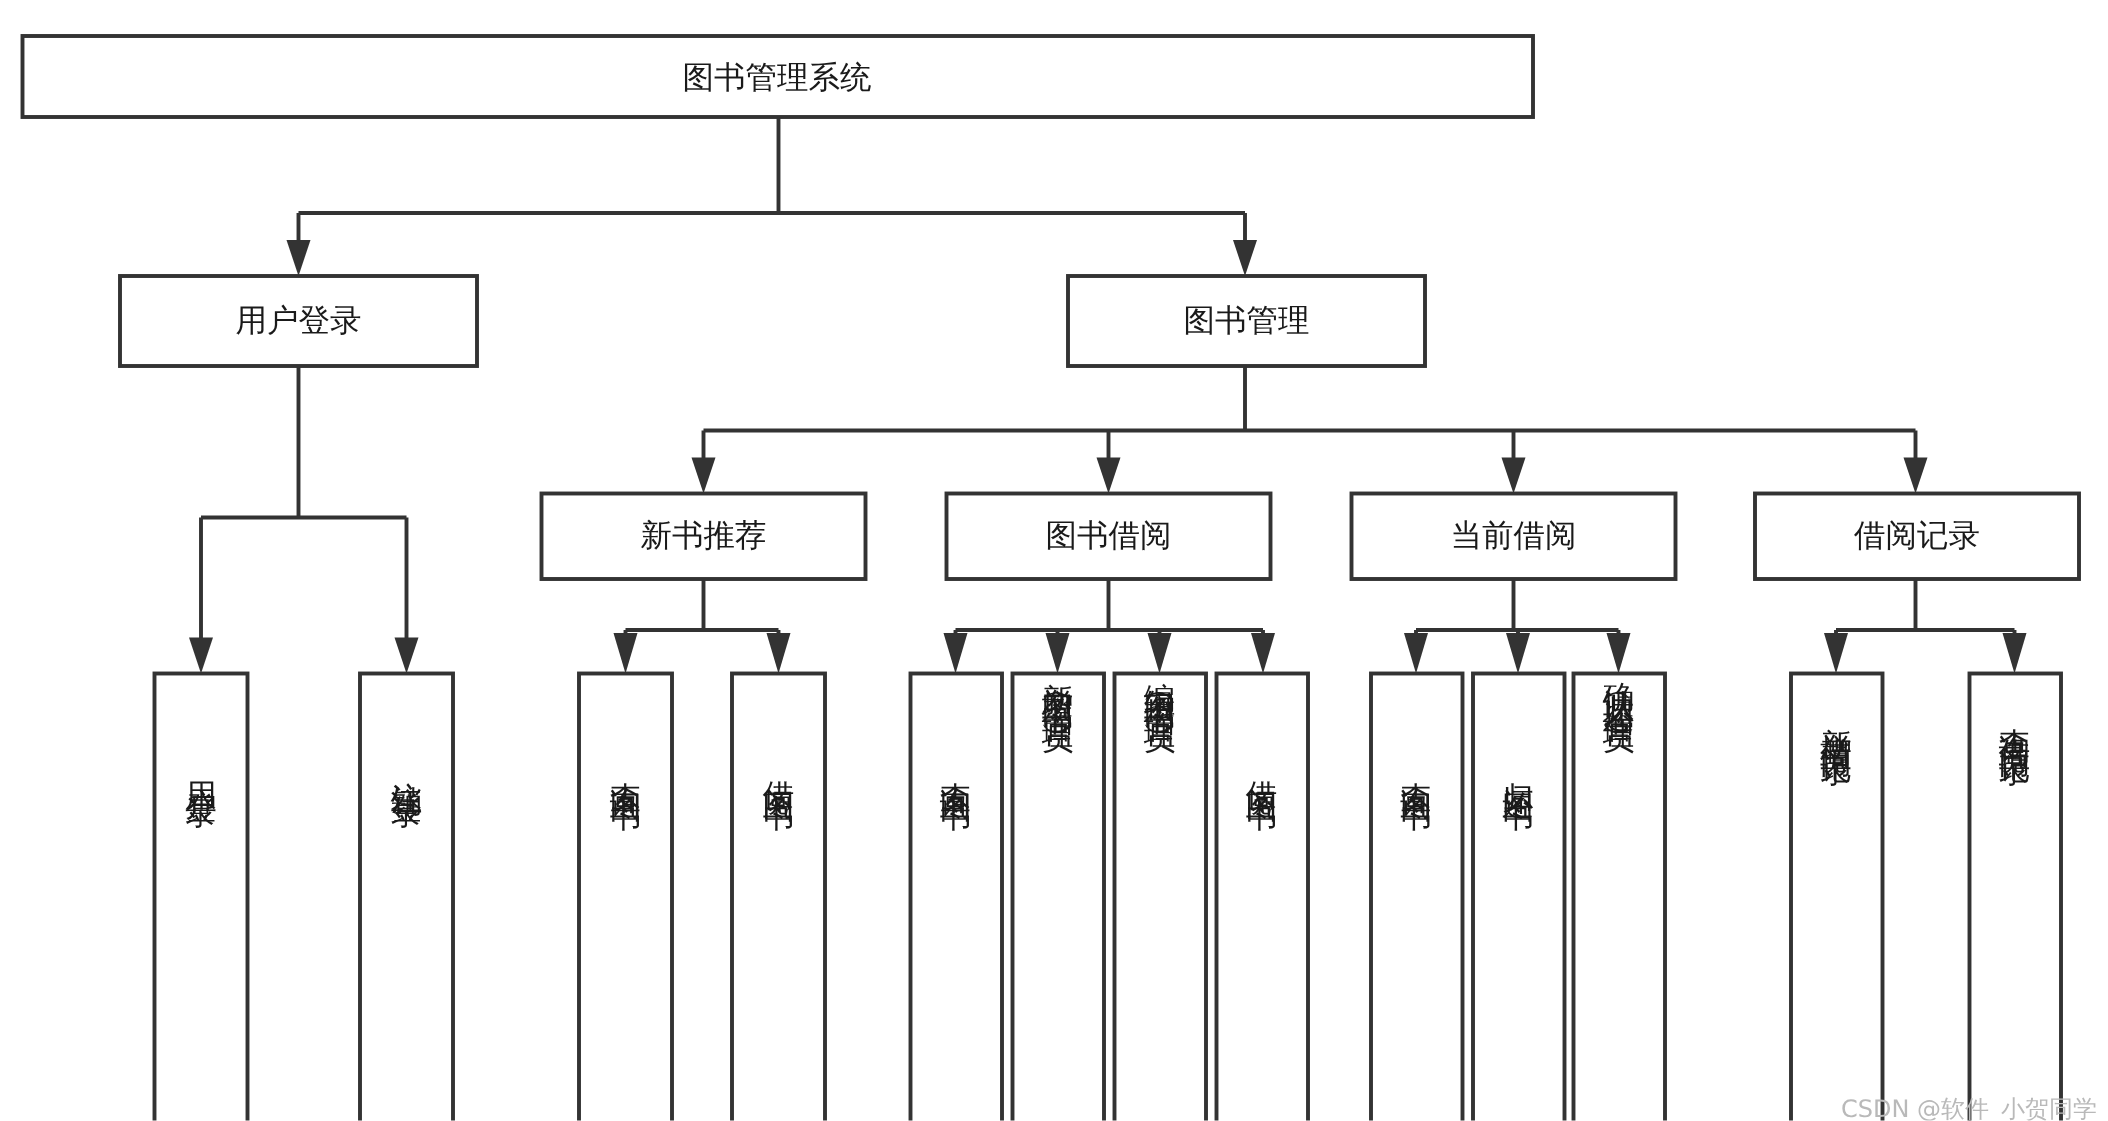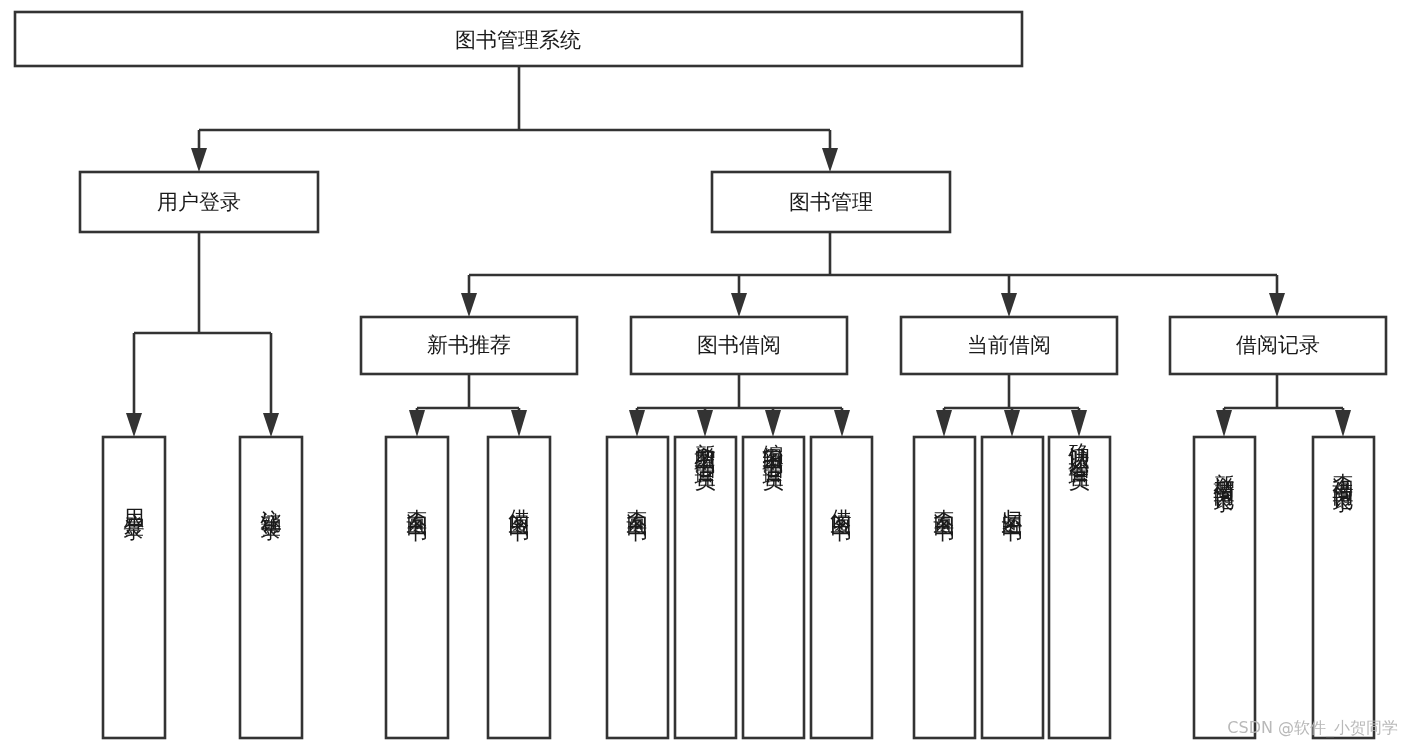--- a/index.html
+++ b/index.html
@@ -10,21 +10,21 @@
   body {
     width: 1405px;
     height: 747px;
     font-family: "DejaVu Sans", "Liberation Sans", sans-serif;
     overflow: hidden;
     position: relative;
   }
   #diagram-root {
     position: absolute;
     left: 0;
-    top: 0;
+    top: 12px;
     width: 1405px;
     height: 623px;
   }
   svg.diagram {
     display: block;
     width: 1405px;
     height: 747px;
   }
   .node-box {
     fill: #ffffff;

